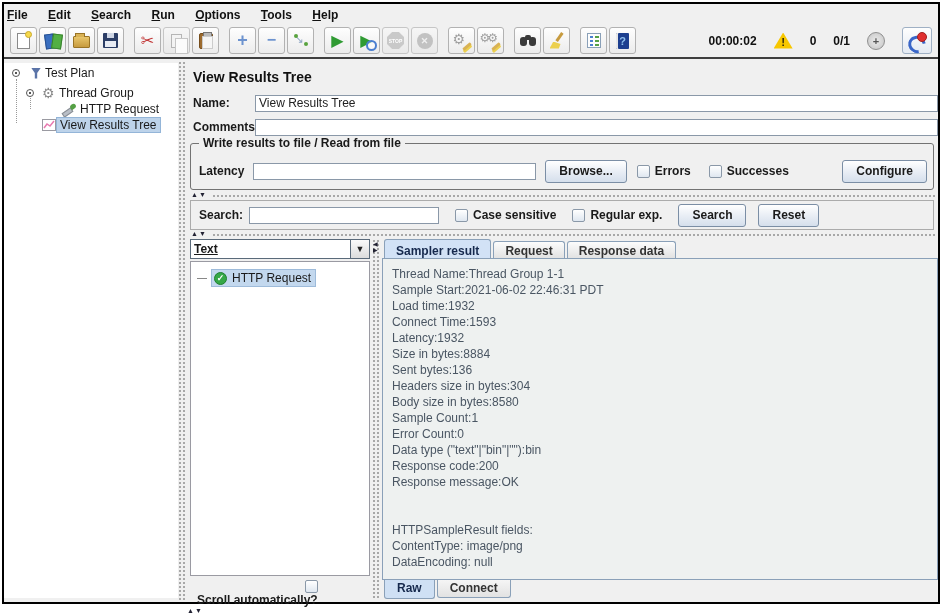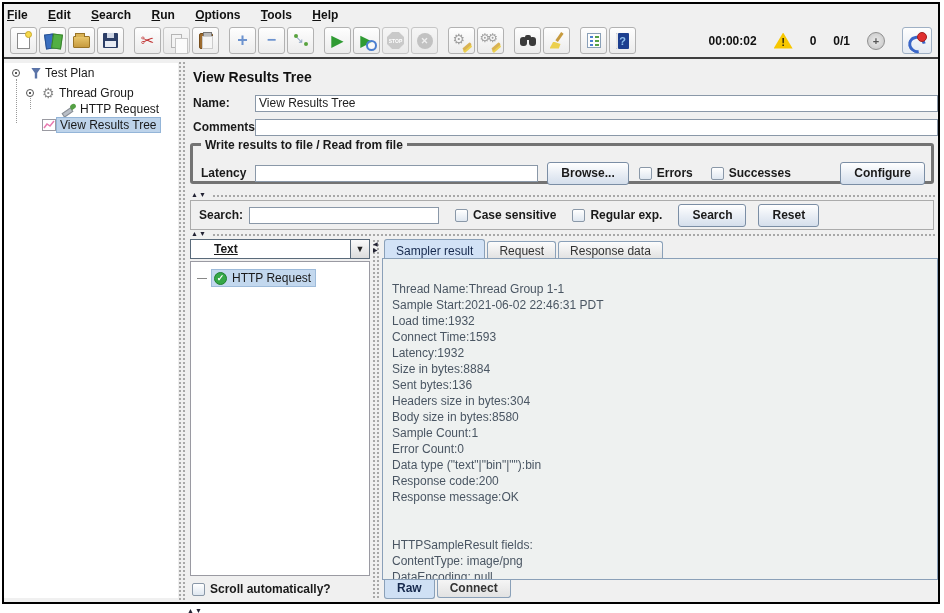--- a/index.html
+++ b/index.html
@@ -109,57 +109,57 @@
   .ic-dropper::after { content:""; position:absolute; right:1px; top:1px; width:6px; height:5px; background:#55a045; border-radius:50% 50% 50% 0; transform:rotate(-35deg); }
   .ic-shieldok { width:13px; height:13px; border-radius:50%; background:#35a847; border:1px solid #1f7f30; display:flex; align-items:center; justify-content:center; }
   .ic-shieldok::before { content:"\2713"; color:#fff; font-size:9px; font-weight:bold; }
   
   .main { position: absolute; left: 182px; right: 0; top: 0; bottom: 0; background: #f0f0f0; }
   .page-title { position: absolute; left: 7px; top: 8px; font-size: 14px; font-weight: bold; color: #111; }
   .frow { position: absolute; left: 7px; right: 0; height: 18px; display: flex; align-items: center; }
   .flabel { font-weight: bold; width: 62px; flex: 0 0 auto; }
   .inp { height: 17px; border: 1px solid #8a98a8; background: #fff; font: 12px "Liberation Sans", sans-serif; padding: 0 3px; color: #222; }
   .grow { flex: 1; }
-  .filegroup { position: absolute; left: 4px; right: 4px; top: 82px; height: 41px; border: 3px solid #737373; border-radius: 3px; }
+  .filegroup { position: absolute; left: 4px; right: 4px; top: 82px; height: 47px; border: 1px solid #737373; border-radius: 3px; }
   .legend { position: absolute; top: -8px; left: 8px; background: #f0f0f0; padding: 0 4px; font-weight: bold; }
   .fg-row { position: absolute; left: 8px; right: 6px; top: 15px; height: 24px; display: flex; align-items: center; }
   .btn { height: 23px; padding: 0 13px; border: 1px solid #7b8ea5; border-radius: 3px;
          background: linear-gradient(#ffffff, #e9eef5 50%, #d5dfec); font-weight: bold; font-size: 12px;
          color: #1a1a1a; display: flex; align-items: center; flex: 0 0 auto; }
   .cb { width: 13px; height: 13px; border: 1px solid #8a98a8; border-radius: 2px;
         background: linear-gradient(#ffffff, #dfe7f0); flex: 0 0 auto; }
   .cb-label { font-weight: bold; margin-left: 5px; }
   .hsplit { position: absolute; left: 0; right: 0; height: 7px; }
   .hsplit .dots { position: absolute; left: 26px; right: 2px; top: 2px; height: 4px;
         background-image: radial-gradient(circle, #a8a8a8 26%, transparent 30%); background-size: 4px 4px; }
   .hsplit .arr { position: absolute; left: 5px; top: -1px; font-size: 7px; color: #223; letter-spacing: 1px; }
   .searchpanel { position: absolute; left: 4px; right: 4px; top: 139px; height: 30px; border: 1px solid #ababab;
         display: flex; align-items: center; padding: 0 8px; background: #f0f0f0; }
   .lower { position: absolute; left: 0; right: 0; top: 178px; bottom: 2px; }
   .lowerleft { position: absolute; left: 4px; width: 181px; top: 0; bottom: 0; }
   .viewsel { position: absolute; left: 0; top: 0; width: 180px; height: 20px; border: 1px solid #5a6a7a;
         background: #fff; display: flex; align-items: center; }
-  .viewsel .val { font-weight: bold; padding-left: 23px; flex: 1; text-decoration: underline; }
+  .viewsel .val { font-weight: bold; padding-left: 3px; flex: 1; text-decoration: underline; }
   .viewsel .arrowbox { width: 19px; height: 18px; border-left: 1px solid #5a6a7a;
         background: linear-gradient(#fafafa,#dcdcdc); display: flex; align-items: center; justify-content: center; }
   .viewsel .arrowbox::before { content:"\25BC"; font-size: 9px; color: #222; }
   .treebox { position: absolute; left: 0; top: 22px; width: 180px; bottom: 24px; background: #fff; border: 1px solid #9a9aa2; }
   .rt-row { display: flex; align-items: center; margin: 7px 0 0 6px; }
   .rt-dash { width: 10px; border-top: 1px solid #888; margin-right: 4px; flex: 0 0 auto; }
   .rt-sel { display: flex; align-items: center; background: #c3d8ee; border: 1px solid #9ebbda; padding: 1px 4px 1px 2px; gap: 5px; }
-  .scrollrow { position: absolute; left: 2px; bottom: 2px; height: 18px; display: flex; align-items: center; }
+  .scrollrow { position: absolute; left: 2px; bottom: 2px; height: 18px; display: flex; align-items: flex-end; flex-direction: column; }
   .vsplit2 { position: absolute; left: 186px; width: 9px; top: 0; bottom: 0; }
   .vsplit2 .arrs { position: absolute; top: 2px; left: 1px; font-size: 6px; color: #223; line-height: 6px; }
   .lowerright { position: absolute; left: 196px; right: 0; top: 0; bottom: 0; }
   .tabs { position: absolute; left: 2px; top: 0; height: 19px; display: flex; gap: 2px; }
   .tab { border: 1px solid #8aa0b8; border-bottom: none; border-radius: 3px 3px 0 0; padding: 2px 11px 0 11px;
-        font-weight: normal; color: #333; background: linear-gradient(#fcfcfc,#e2e2e2); margin-top: 2px; }
+        font-weight: bold; color: #333; background: linear-gradient(#fcfcfc,#e2e2e2); margin-top: 2px; }
   .tab.active { background: #d2e2f6; color: #16294d; margin-top: 0; padding-top: 4px; }
   .tabcontent { position: absolute; left: 0; right: 0; top: 19px; bottom: 20px; border: 1px solid #8aa0b8;
-        background: #eef1f0; padding: 22px 9px; overflow: hidden; }
+        background: #eef1f0; padding: 7px 9px; overflow: hidden; }
   .sampler-text { white-space: pre-line; color: #4a5663; font-size: 12px; line-height: 16px; }
   .btabs { position: absolute; left: 2px; bottom: 0; height: 20px; display: flex; gap: 2px; }
   .btab { border: 1px solid #8aa0b8; border-top: none; border-radius: 0 0 3px 3px; padding: 1px 12px 0 12px;
         font-weight: bold; color: #333; background: linear-gradient(#f5f5f5,#e2e2e2); height: 18px; }
   .btab.active { background: #cfe0f4; color: #16294d; height: 19px; }
   .bottom-arrows { position: absolute; left: 187px; top: 607px; font-size: 7px; color: #223; letter-spacing: 1px; }
 </style>
 </head>
 <body>
 

